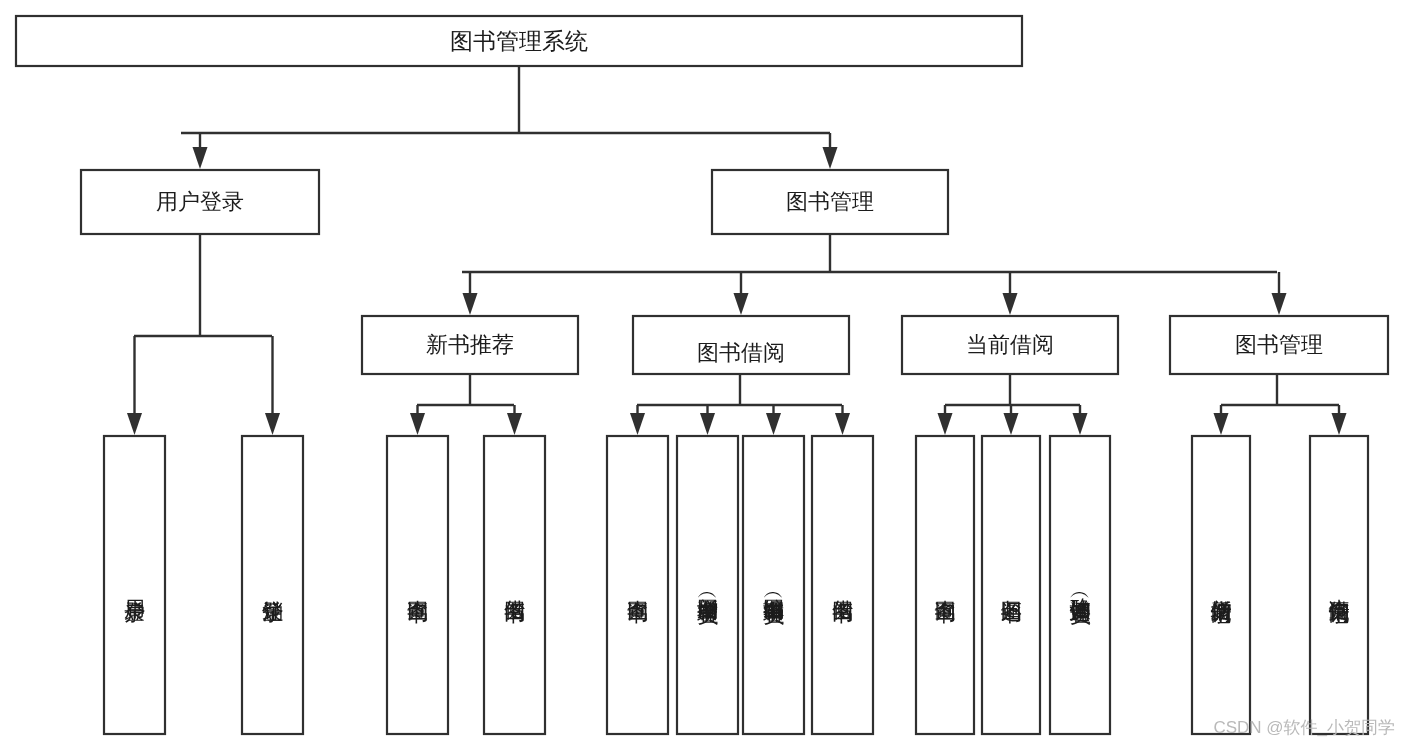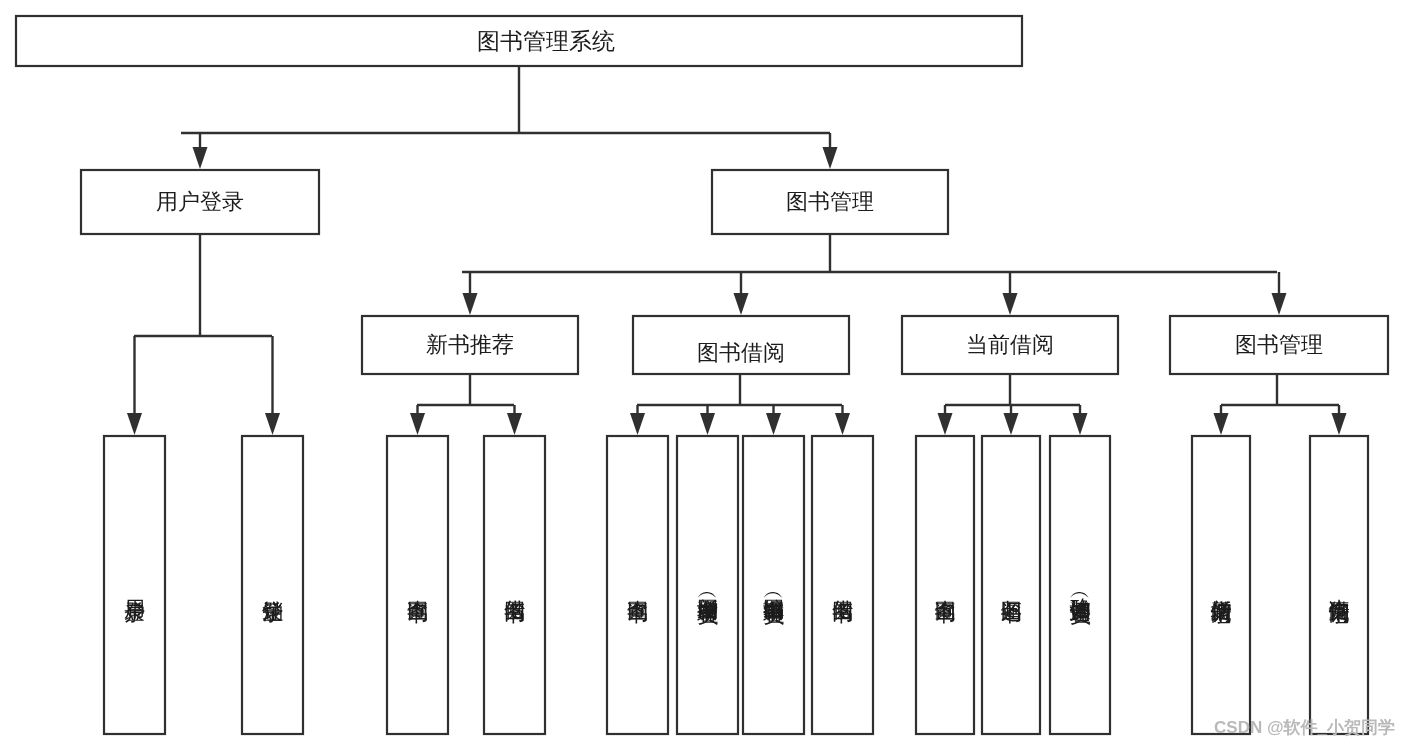--- a/index.html
+++ b/index.html
@@ -76,21 +76,20 @@
   }
   .watermark {
     position: absolute;
     right: 10px;
     bottom: 8px;
     font-family: "Liberation Sans", "DejaVu Sans", sans-serif;
     font-size: 17px;
     color: #b9b9b9;
     white-space: nowrap;
     user-select: none;
-    font-weight: bold;
   }
 </style>
 </head>
 <body>
 
 <div id="diagram-root">
 
   <svg class="flow" viewBox="0 0 1405 747">
     <g id="connectors-layer">
         <line x1="519" y1="66" x2="519" y2="133" class="connector"></line>
@@ -164,21 +163,21 @@
         <rect x="812" y="436" width="61" height="298" class="node-box"></rect>
         <rect x="916" y="436" width="58" height="298" class="node-box"></rect>
         <rect x="982" y="436" width="58" height="298" class="node-box"></rect>
         <rect x="1050" y="436" width="60" height="298" class="node-box"></rect>
         <rect x="1192" y="436" width="58" height="298" class="node-box"></rect>
         <rect x="1310" y="436" width="58" height="298" class="node-box"></rect>
       </g>
   </svg>
 
   <div id="labels-layer">
-      <div class="horiz-text-wrap" style="left: 16px; top: 16px; width: 1006px; height: 50px; padding-left: 27px;">
+      <div class="horiz-text-wrap" style="left: 16px; top: 16px; width: 1006px; height: 50px;">
         <div class="horiz-text title-text">图书管理系统</div>
       </div>
       <div class="horiz-text-wrap" style="left: 81px; top: 170px; width: 238px; height: 64px;">
         <div class="horiz-text">用户登录</div>
       </div>
       <div class="horiz-text-wrap" style="left: 712px; top: 170px; width: 236px; height: 64px; border-radius: 10px;">
         <div class="horiz-text">图书管理</div>
       </div>
       <div class="horiz-text-wrap" style="left: 362px; top: 316px; width: 216px; height: 58px; border-radius: 11px;">
         <div class="horiz-text">新书推荐</div>

